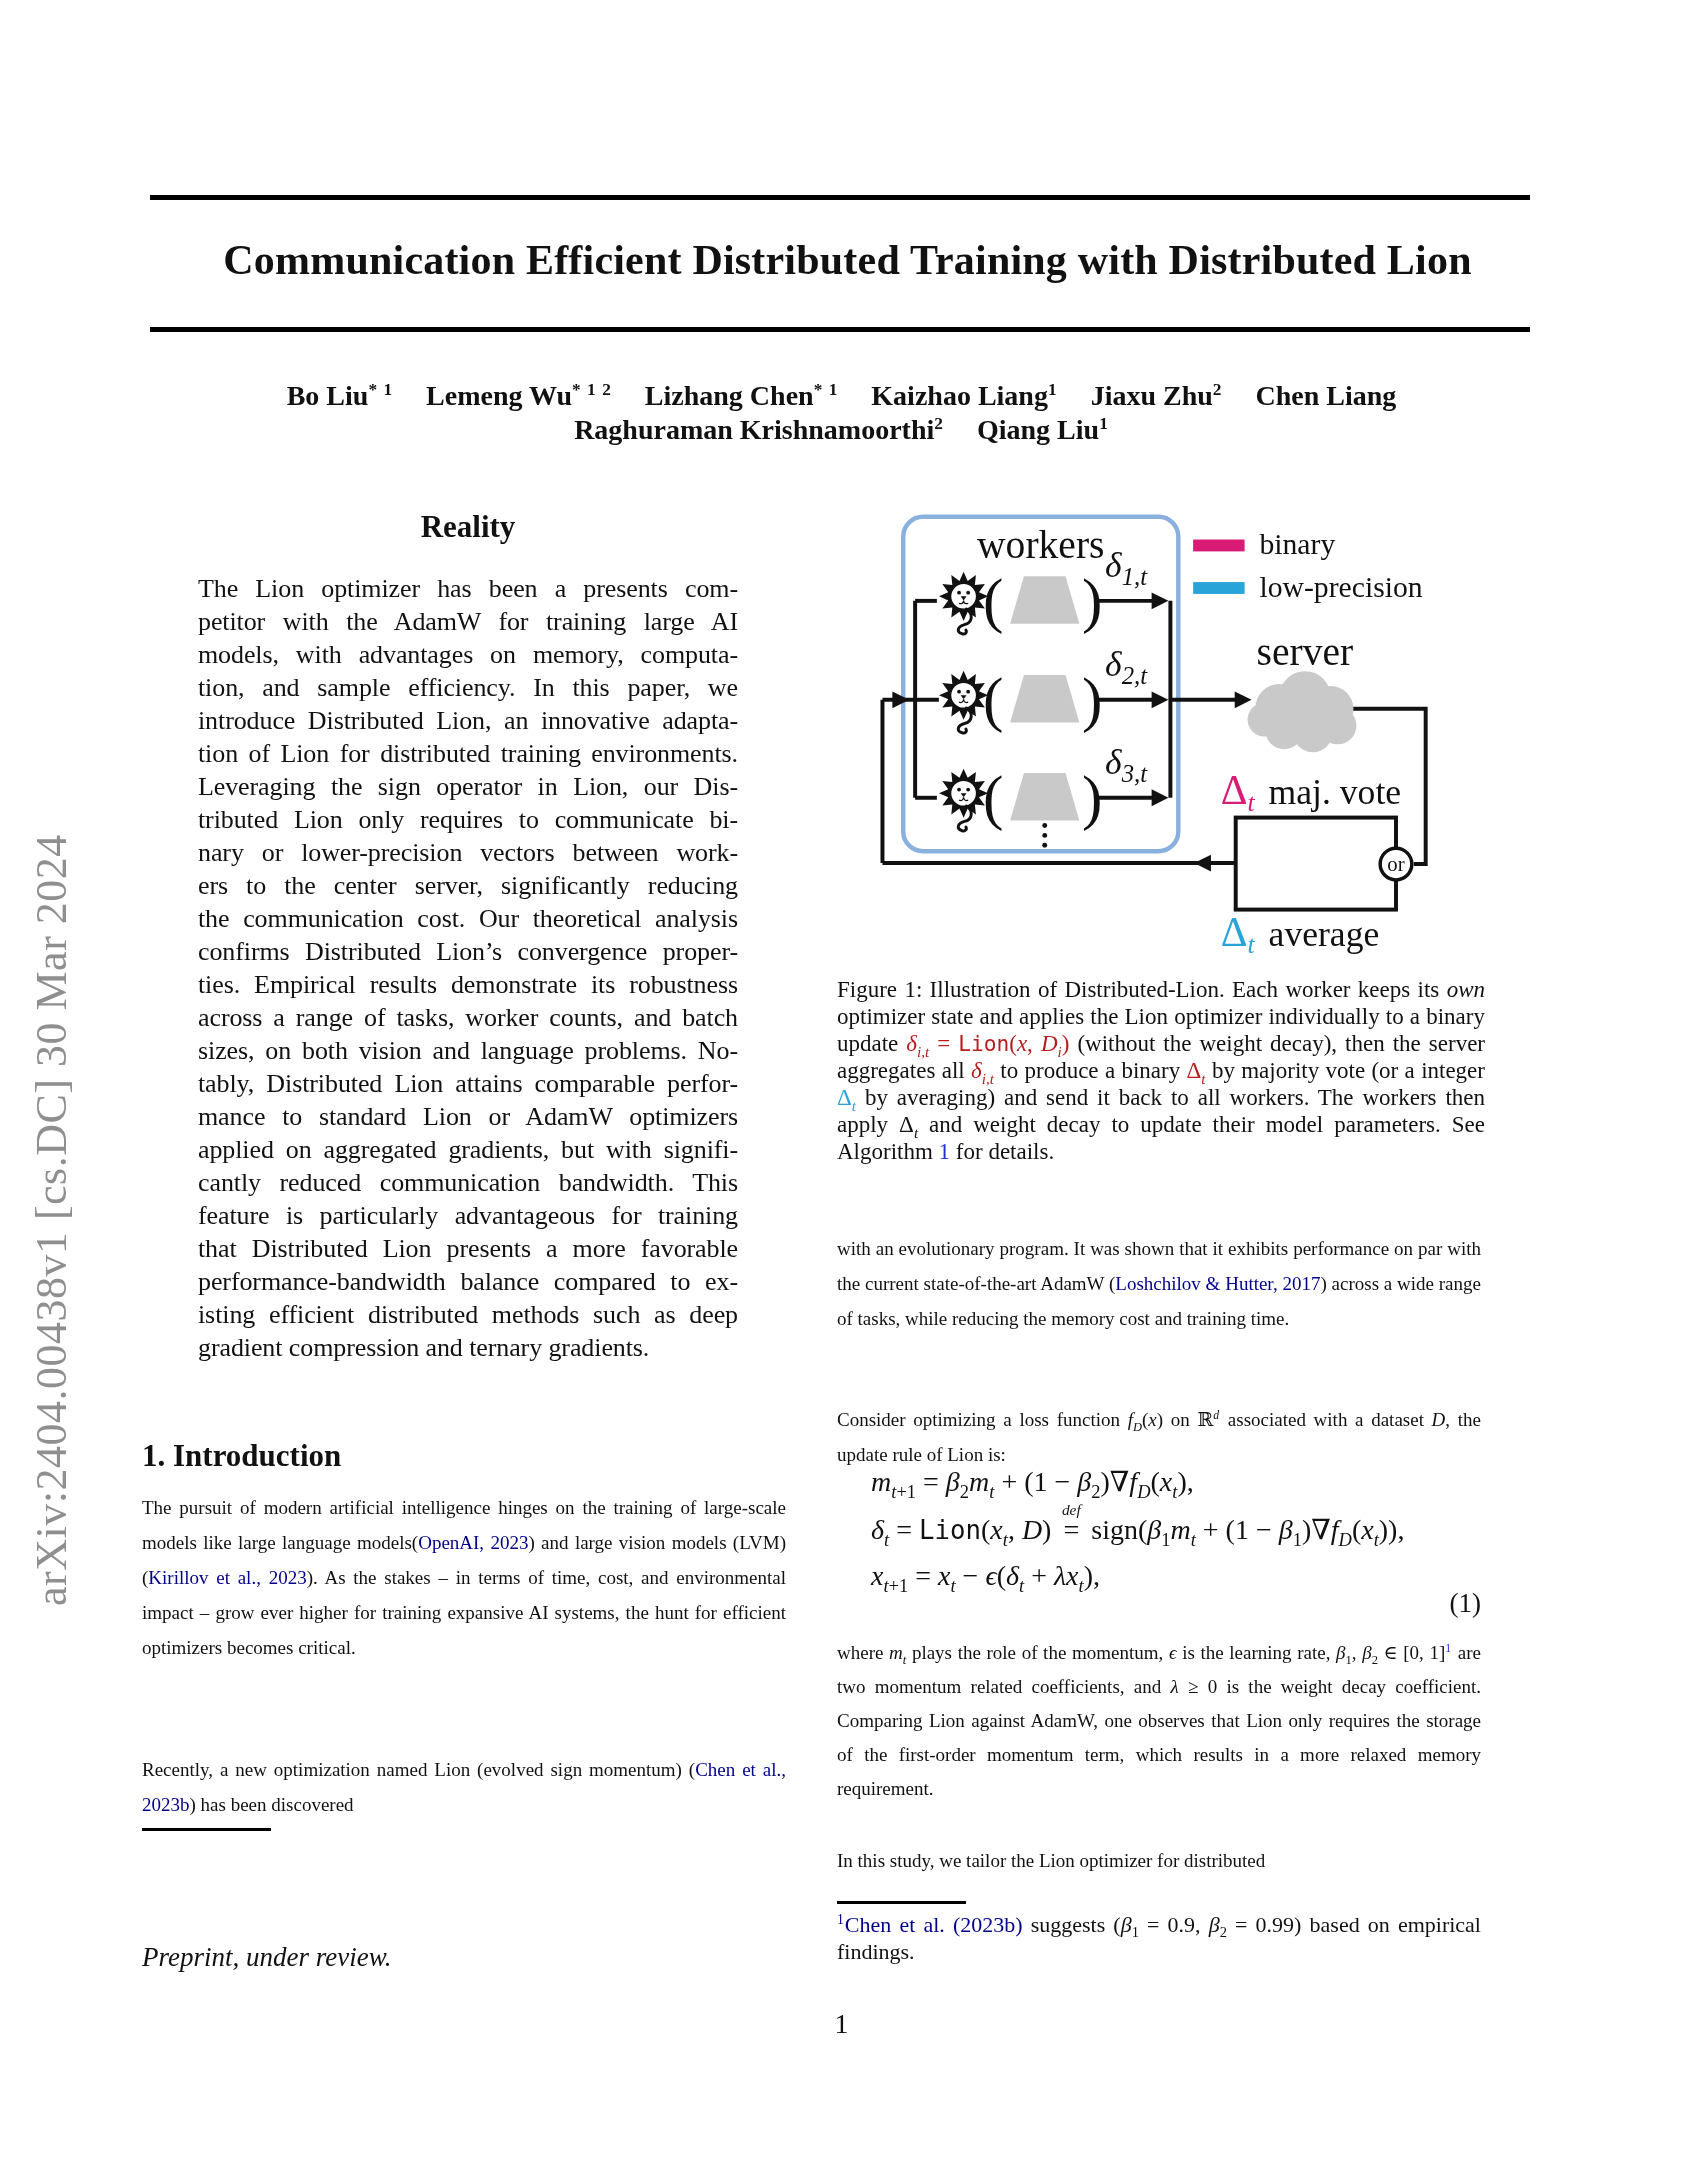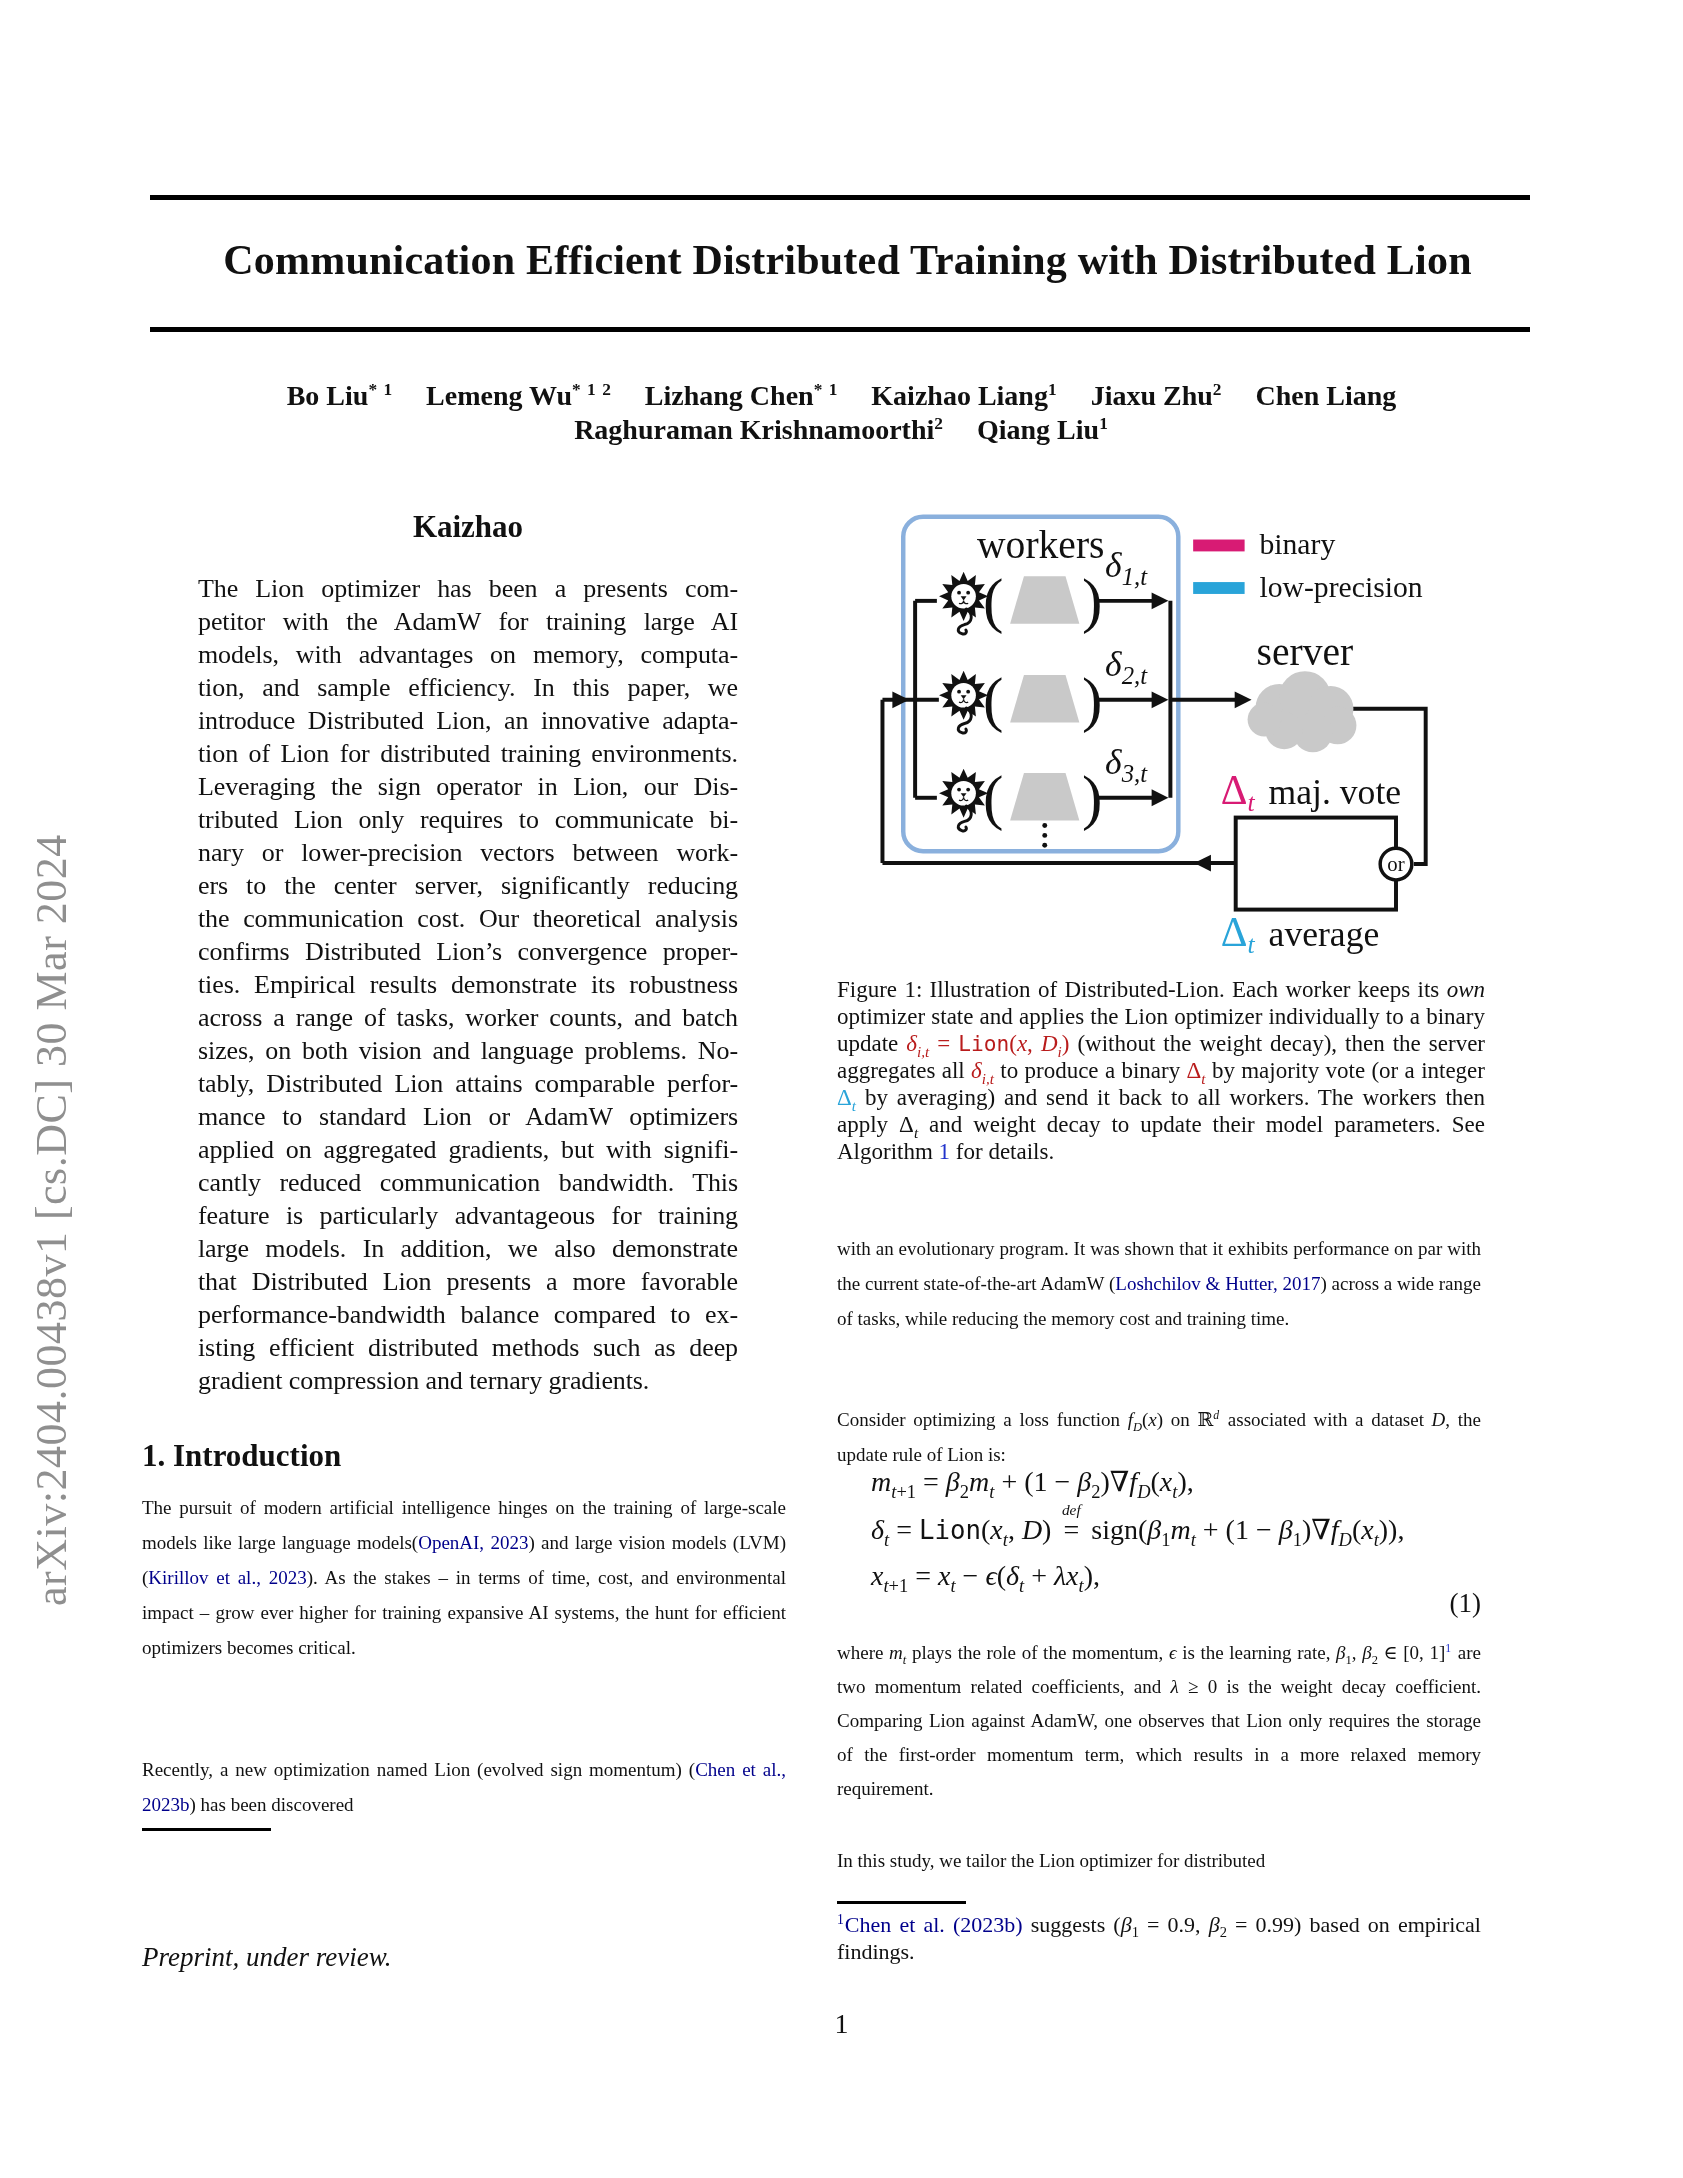--- a/index.html
+++ b/index.html
@@ -77,21 +77,21 @@
     <span class="author"><b>Lizhang Chen</b><sup>* 1</sup></span>
     <span class="author"><b>Kaizhao Liang</b><sup>1</sup></span>
     <span class="author"><b>Jiaxu Zhu</b><sup>2</sup></span>
     <span class="author"><b>Chen Liang</b><sup></sup></span>
   </div>
   <div class="authors line2">
     <span class="author"><b>Raghuraman Krishnamoorthi</b><sup>2</sup></span>
     <span class="author"><b>Qiang Liu</b><sup>1</sup></span>
   </div>
 
-  <div class="abs-head">Kaizhao</div>
+  <div class="abs-head">Reality</div>
   <div class="abs-body">
       <div class="jline">The Lion optimizer has been a presents com-</div>
       <div class="jline">petitor with the AdamW for training large AI</div>
       <div class="jline">models, with advantages on memory, computa-</div>
       <div class="jline">tion, and sample efficiency.  In this paper, we</div>
       <div class="jline">introduce Distributed Lion, an innovative adapta-</div>
       <div class="jline">tion of Lion for distributed training environments.</div>
       <div class="jline">Leveraging the sign operator in Lion, our Dis-</div>
       <div class="jline">tributed Lion only requires to communicate bi-</div>
       <div class="jline">nary or lower-precision vectors between work-</div>
@@ -99,21 +99,20 @@
       <div class="jline">the communication cost. Our theoretical analysis</div>
       <div class="jline">confirms Distributed Lion’s convergence proper-</div>
       <div class="jline">ties. Empirical results demonstrate its robustness</div>
       <div class="jline">across a range of tasks, worker counts, and batch</div>
       <div class="jline">sizes, on both vision and language problems. No-</div>
       <div class="jline">tably, Distributed Lion attains comparable perfor-</div>
       <div class="jline">mance to standard Lion or AdamW optimizers</div>
       <div class="jline">applied on aggregated gradients, but with signifi-</div>
       <div class="jline">cantly reduced communication bandwidth. This</div>
       <div class="jline">feature is particularly advantageous for training</div>
-      <div class="jline">large models.  In addition, we also demonstrate</div>
       <div class="jline">that Distributed Lion presents a more favorable</div>
       <div class="jline">performance-bandwidth balance compared to ex-</div>
       <div class="jline">isting efficient distributed methods such as deep</div>
       <div class="jline last">gradient compression and ternary gradients.</div>
     </div>
 
   <div class="sec-head">1. Introduction</div>
   <div class="para p-intro1">The pursuit of modern artificial intelligence hinges on the training of large-scale models like large language models(<span class="cite">OpenAI, 2023</span>) and large vision models (LVM)(<span class="cite">Kirillov et al., 2023</span>).  As the stakes – in terms of time, cost, and environmental impact – grow ever higher for training expansive AI systems, the hunt for efficient optimizers becomes critical.</div>
   <div class="para p-intro2">Recently, a new optimization named Lion (evolved sign momentum) (<span class="cite">Chen et al., 2023b</span>) has been discovered</div>
 

